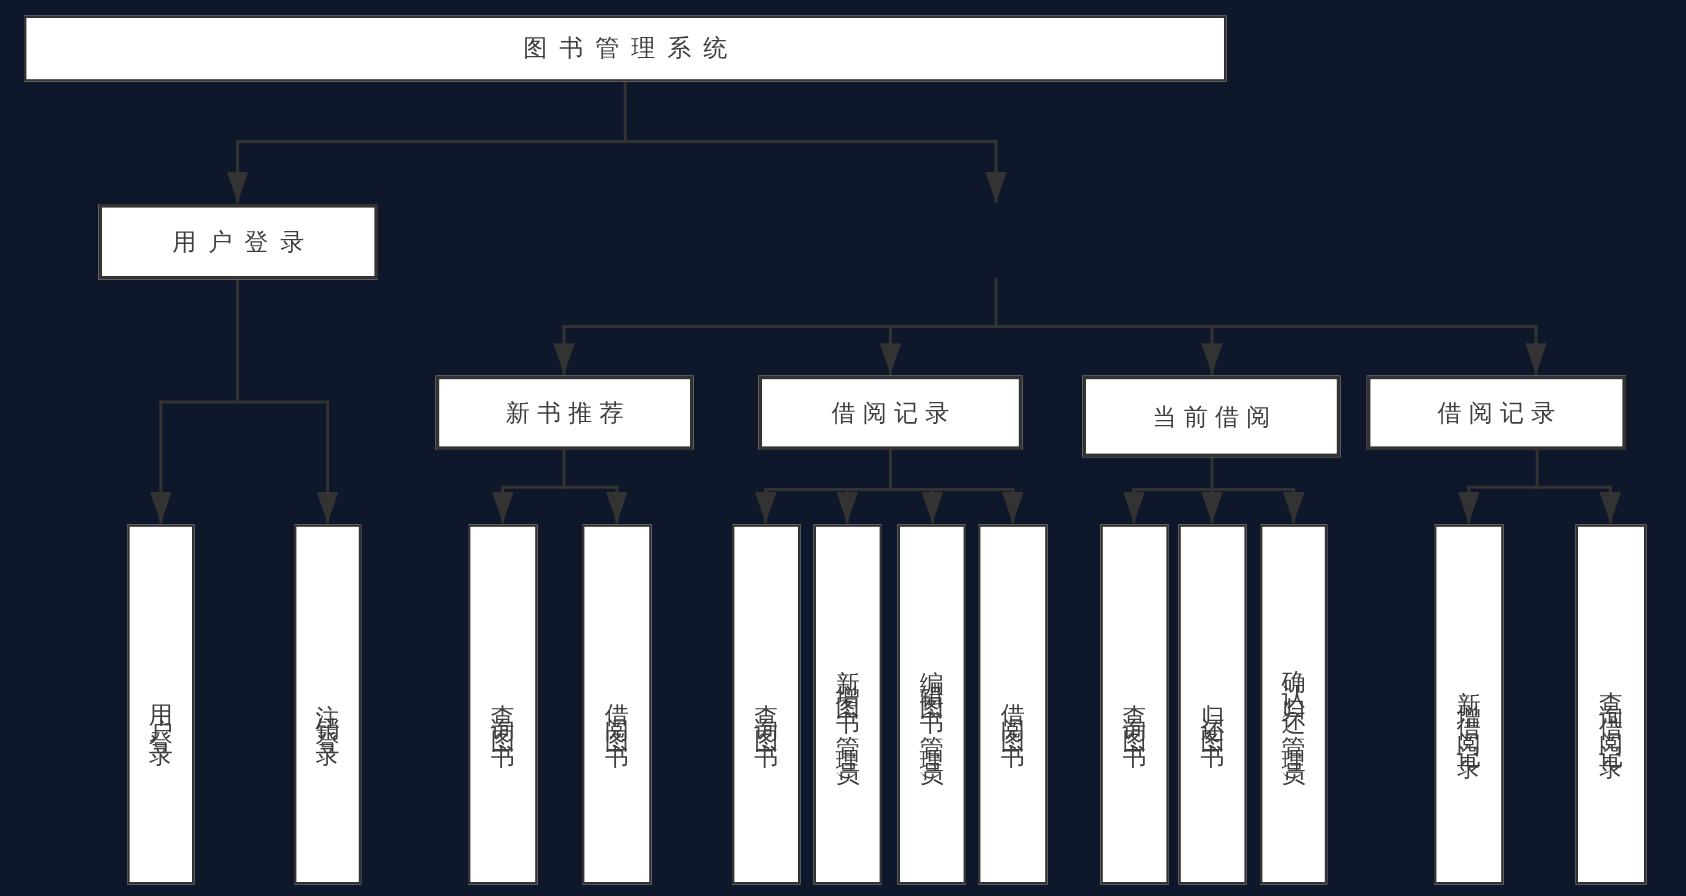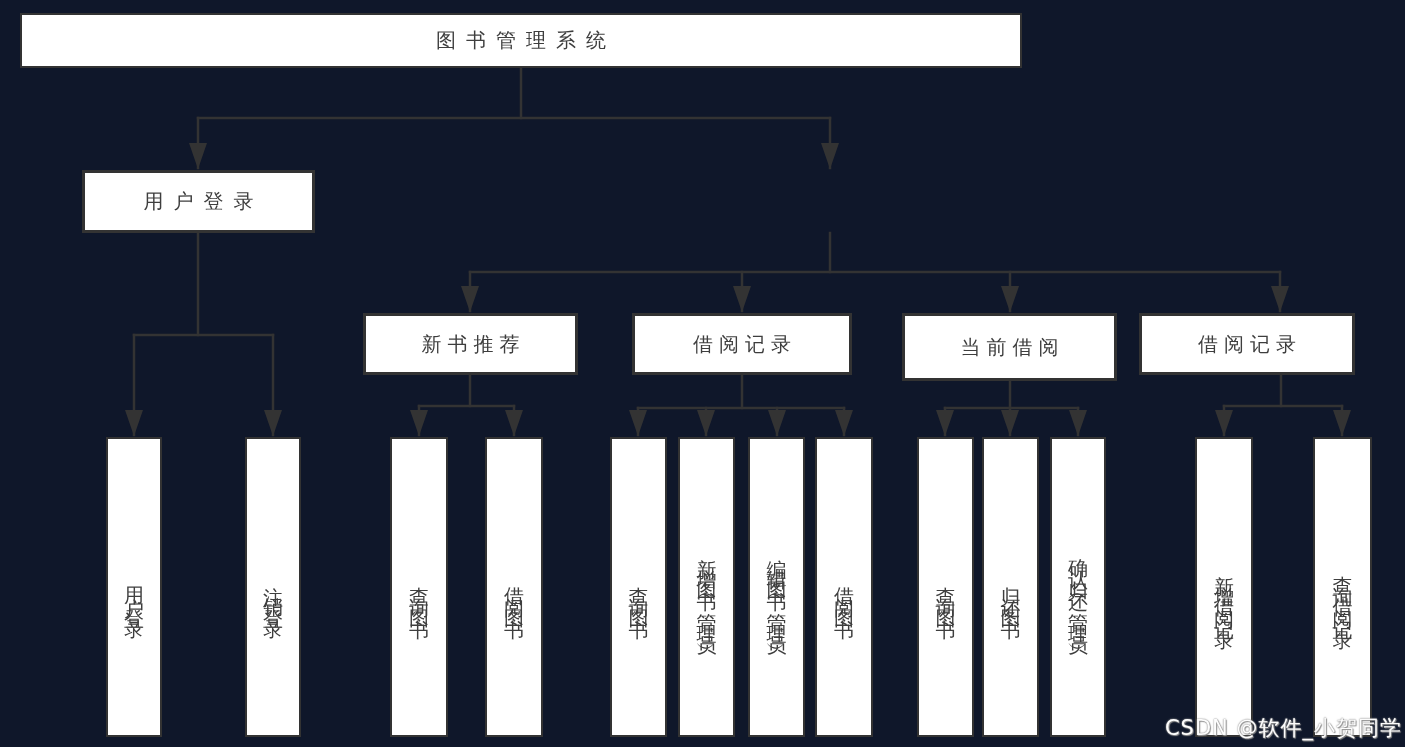--- a/index.html
+++ b/index.html
@@ -157,15 +157,14 @@
     <span class="lbl">确认归还（管理员）</span>
   </div>
 
   <div class="box vbox" style="left:1195px;top:437px;width:58px;height:300px;">
     <span class="lbl">新增借阅记录</span>
   </div>
   <div class="box vbox" style="left:1313px;top:437px;width:59px;height:300px;">
     <span class="lbl">查询借阅记录</span>
   </div>
 
-  <div class="watermark">CSDN @软件_小贺同学</div>
 
 </div>
 
 </body></html>

